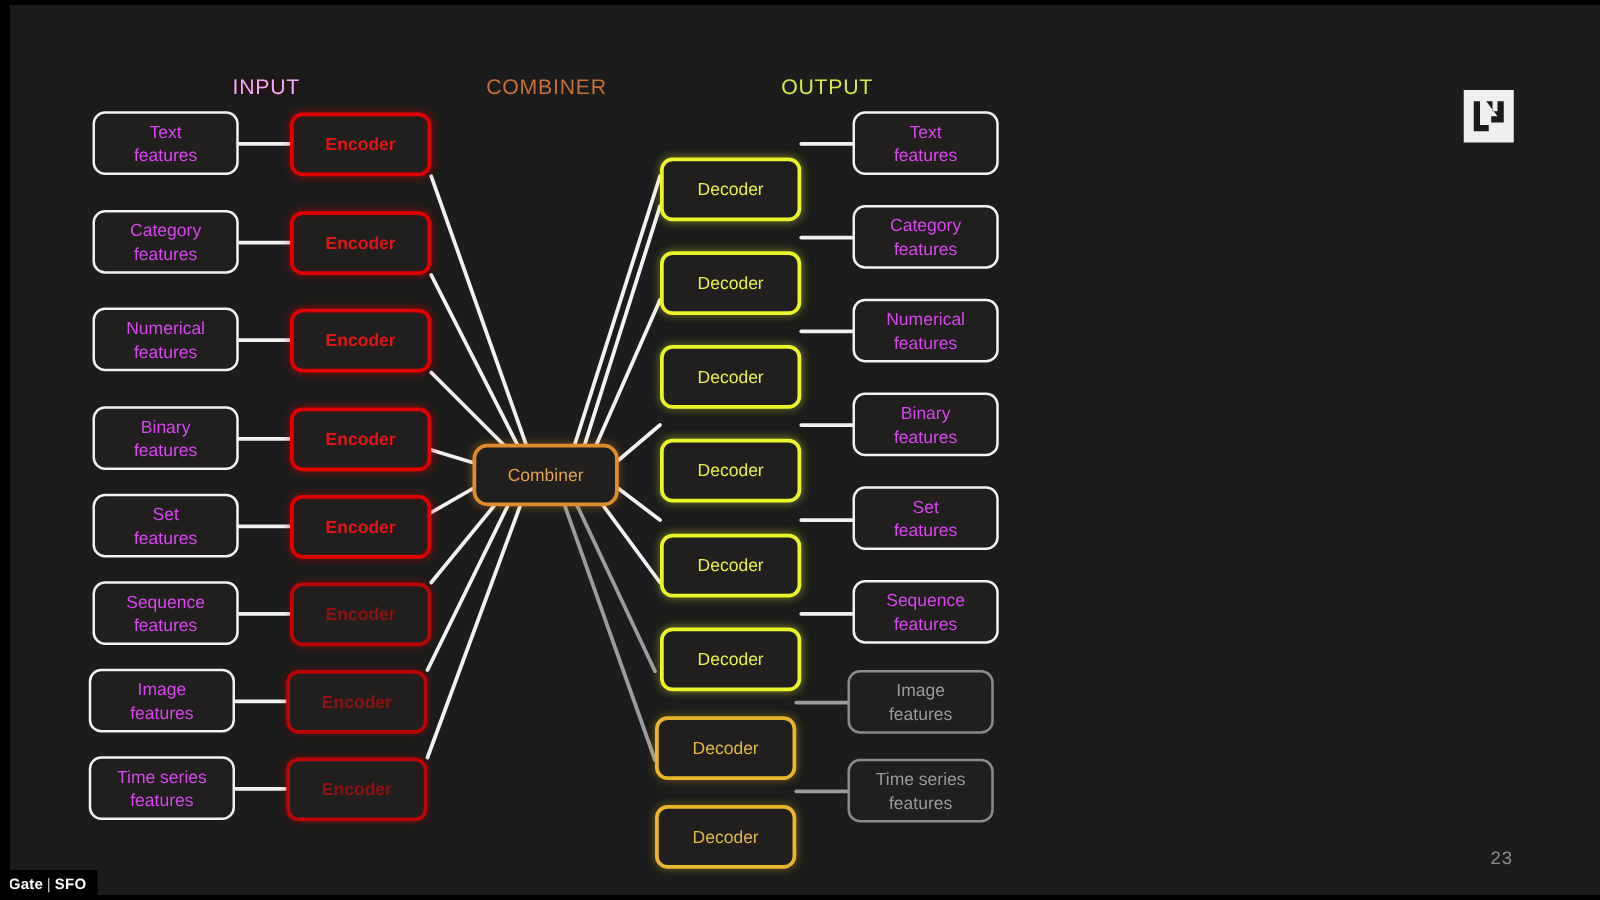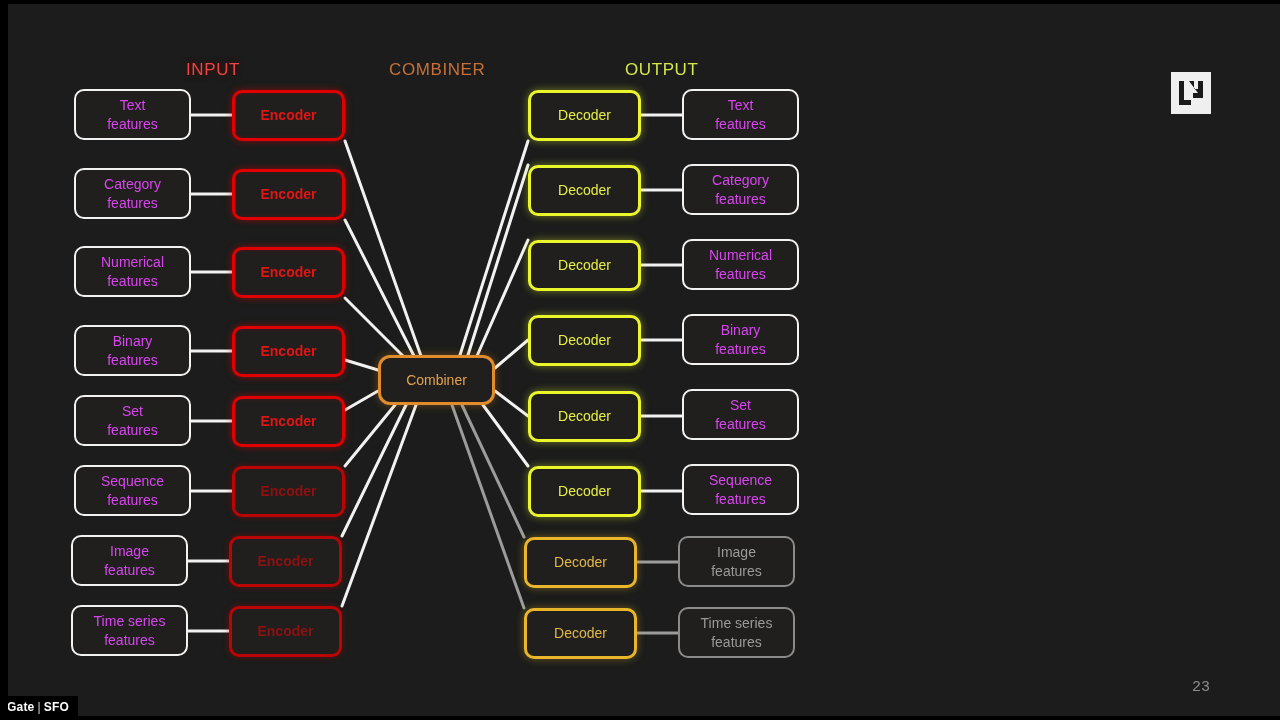--- a/index.html
+++ b/index.html
@@ -27,21 +27,21 @@
     pointer-events: none;
   }
 
   
   .col-header {
     position: absolute;
     font-size: 17px;
     letter-spacing: 0.6px;
     white-space: nowrap;
   }
-  .hdr-input   { color: #ef4444; text-shadow: 0 0 6px #4a0808; }
+  .hdr-input   { color: #f0abfc; text-shadow: 0 0 6px #4a0808; }
   .hdr-combiner{ color: #c8703a; }
   .hdr-output  { color: #d6e84a; }
 
   
   .node {
     position: absolute;
     display: flex;
     align-items: center;
     justify-content: center;
     text-align: center;
@@ -74,20 +74,21 @@
     border-color: #bb0505;
     color: #8d1111;
     box-shadow: 0 0 6px rgba(180,0,0,0.45);
   }
 
   
   .dec {
     border: 3px solid #eaf52a;
     color: #e6ef45;
     box-shadow: 0 0 8px rgba(226,240,50,0.45);
+    margin-top: 36px;
   }
   .dec.amber {
     border-color: #e9b52a;
     color: #e2b84a;
     box-shadow: 0 0 8px rgba(233,181,42,0.40);
   }
 
   
   .combiner {
     border: 3px solid #e08b2c;

